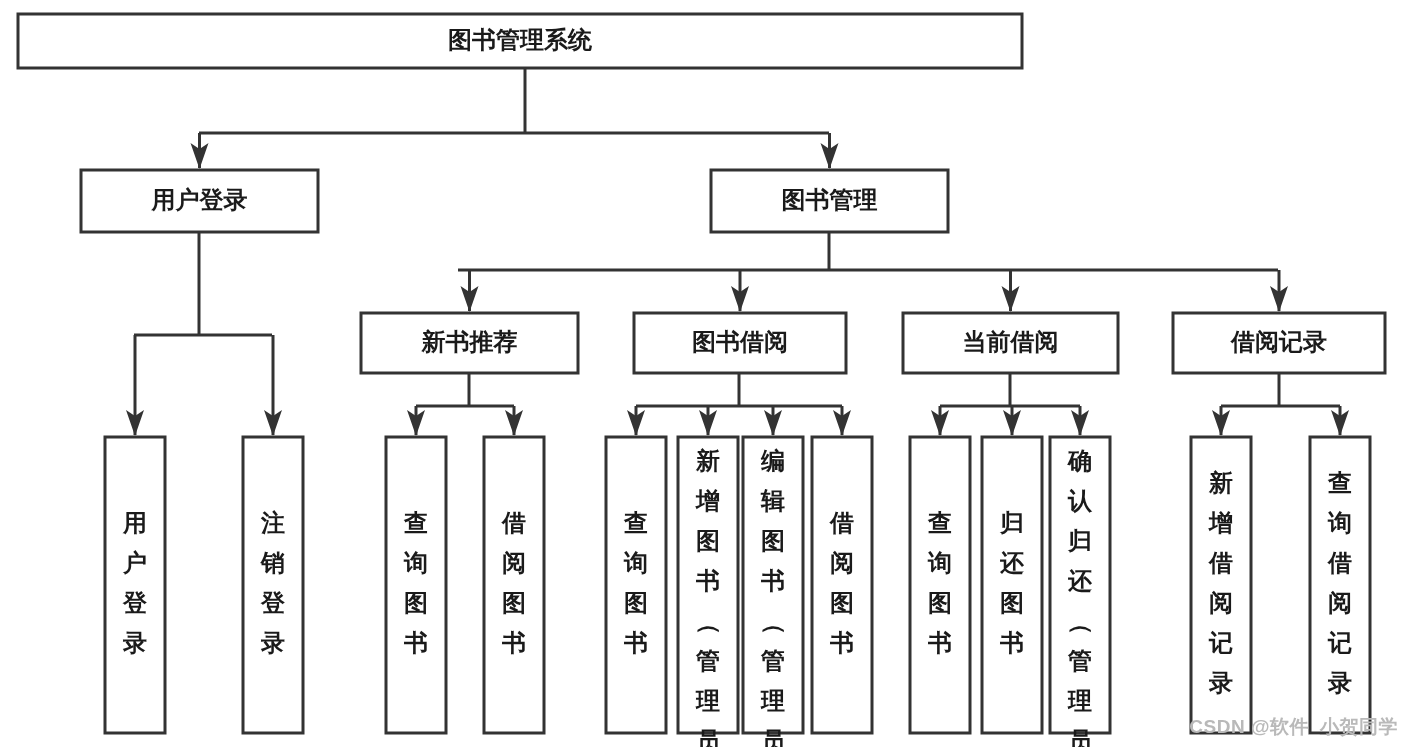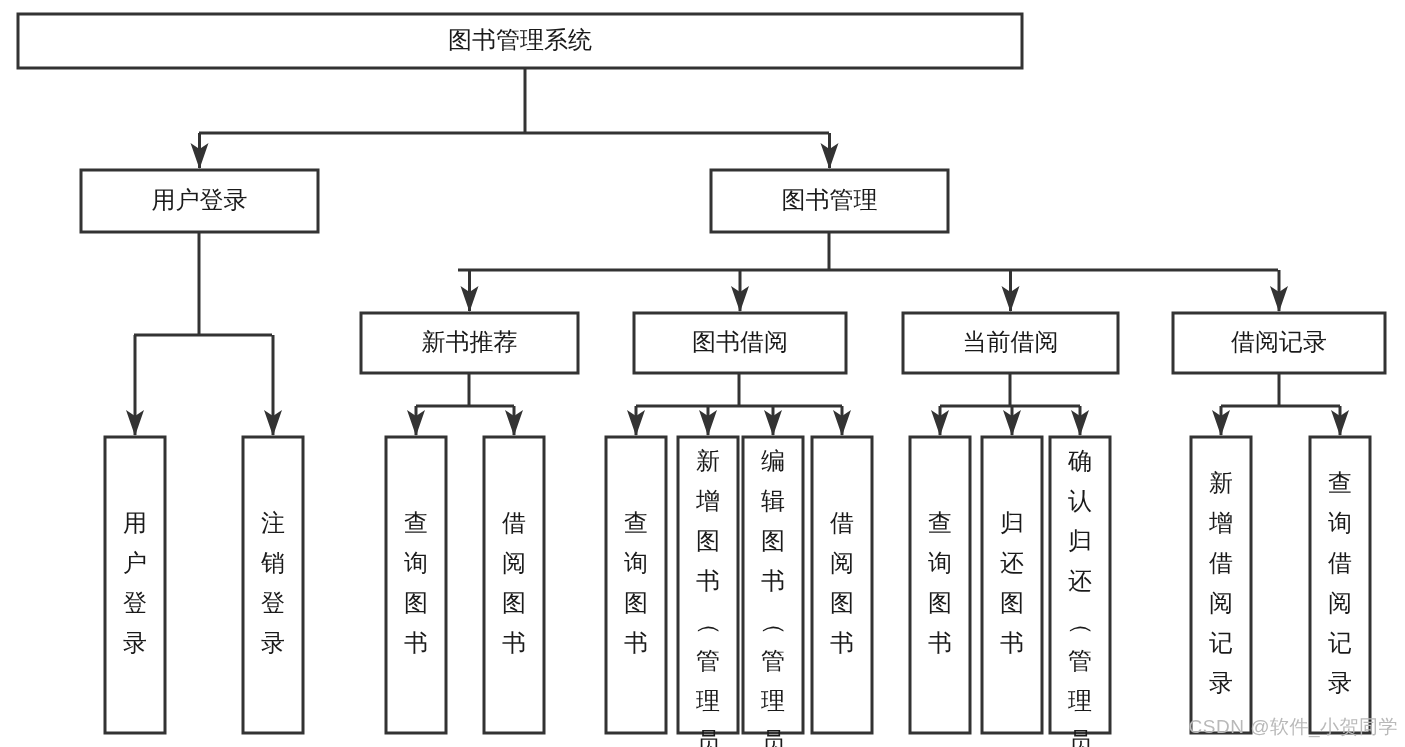--- a/index.html
+++ b/index.html
@@ -14,20 +14,21 @@
     font-family: "Liberation Sans", "DejaVu Sans", sans-serif;
     position: relative;
     overflow: hidden;
   }
   #diagram-root {
     position: absolute;
     left: 0;
     top: 0;
     width: 1405px;
     height: 747px;
+    font-weight: bold;
   }
   svg.diagram-canvas {
     display: block;
     width: 1405px;
     height: 747px;
   }
   .node-box {
     fill: #ffffff;
     stroke: #333333;
     stroke-width: 3;

